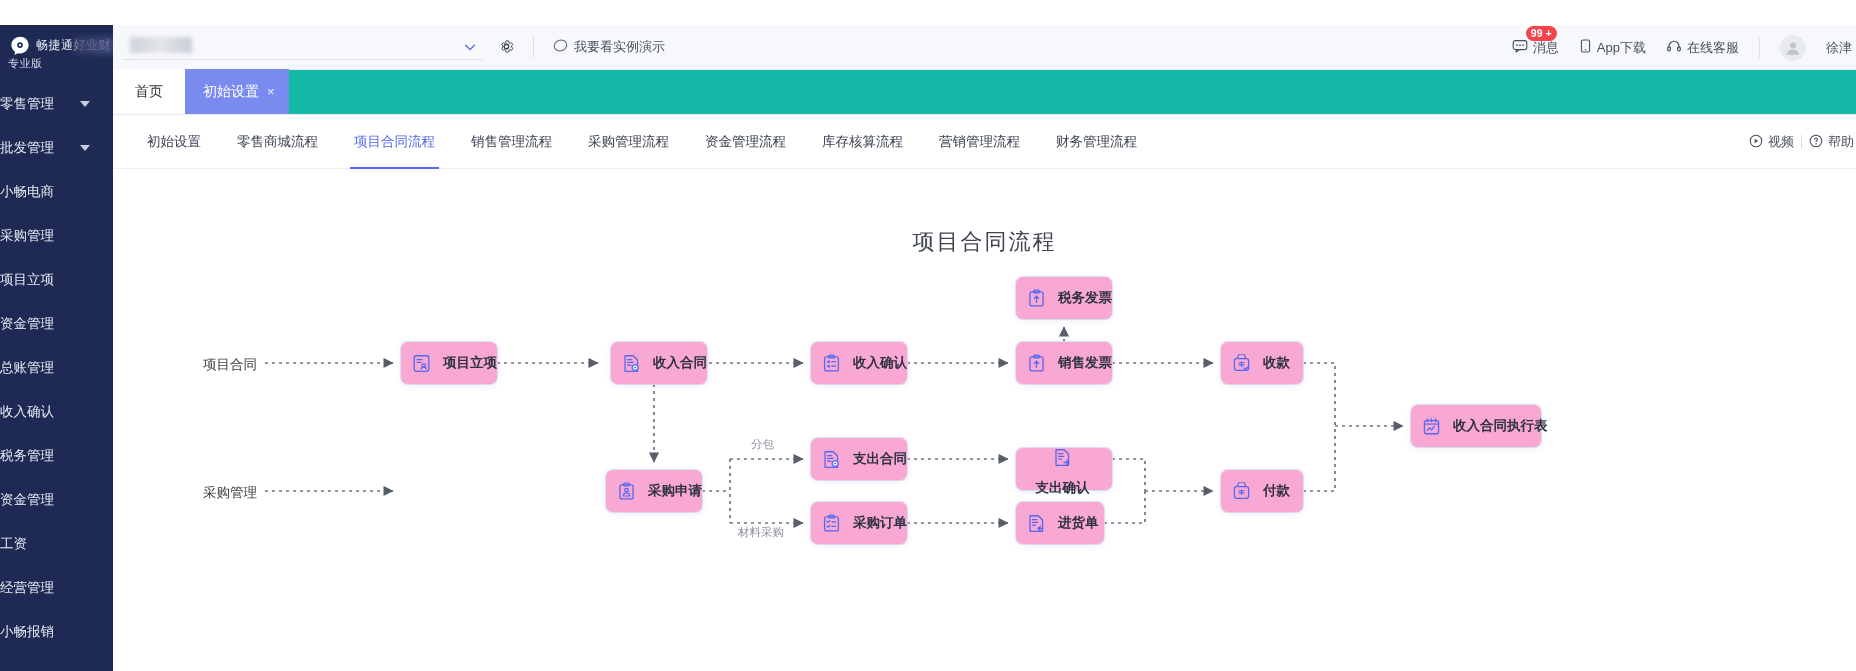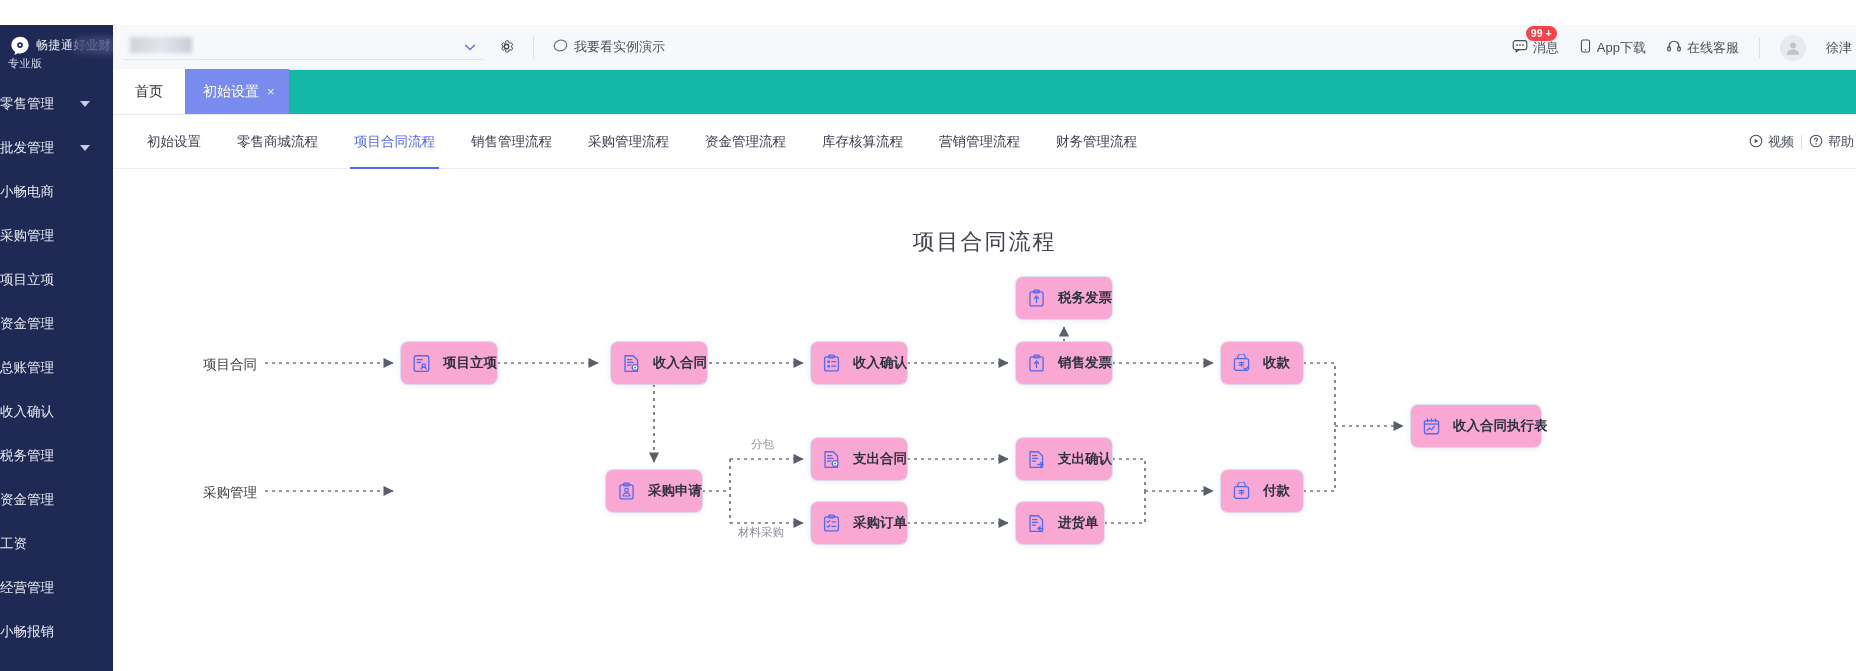--- a/index.html
+++ b/index.html
@@ -438,21 +438,21 @@
         </div>
         <div class="node" style="left: 698px; top: 269px; width: 96px;">
           <span class="ico"><svg viewBox="0 0 22 22" width="19" height="19">
               <path d="M3.5 2h9.5l5 5v13H3.5z" fill="none" stroke="#5468f0" stroke-width="1.5" stroke-linejoin="round"></path>
               <path d="M6.4 6.4h5M6.4 9.6h6.5M6.4 12.8h4" stroke="#5468f0" stroke-width="1.4" stroke-linecap="round"></path>
               <circle cx="15.2" cy="15.6" r="3.3" fill="#fff" stroke="#5468f0" stroke-width="1.5"></circle>
               <circle cx="15.2" cy="15.6" r="1.1" fill="#5468f0"></circle>
             </svg></span>
           <span>支出合同</span>
         </div>
-        <div class="node" style="left: 903px; top: 269px; width: 96px;">
+        <div class="node" style="left: 903px; top: 279px; width: 96px; flex-direction: column;">
           <span class="ico"><svg viewBox="0 0 22 22" width="19" height="19">
               <path d="M3.5 2h9.5l5 5v13H3.5z" fill="none" stroke="#5468f0" stroke-width="1.5" stroke-linejoin="round"></path>
               <path d="M6.4 6.4h5M6.4 9.6h6M6.4 12.8h3.4" stroke="#5468f0" stroke-width="1.4" stroke-linecap="round"></path>
               <path d="M12.6 16.8h5.6M15.8 14.4l2.6 2.4-2.6 2.4" fill="none" stroke="#5468f0" stroke-width="1.5" stroke-linecap="round" stroke-linejoin="round"></path>
             </svg></span>
           <span>支出确认</span>
         </div>
         <div class="node" style="left: 698px; top: 333px; width: 96px;">
           <span class="ico"><svg viewBox="0 0 22 22" width="19" height="19">
               <rect x="3" y="3.4" width="16" height="16.2" rx="2.2" fill="none" stroke="#5468f0" stroke-width="1.5"></rect>

